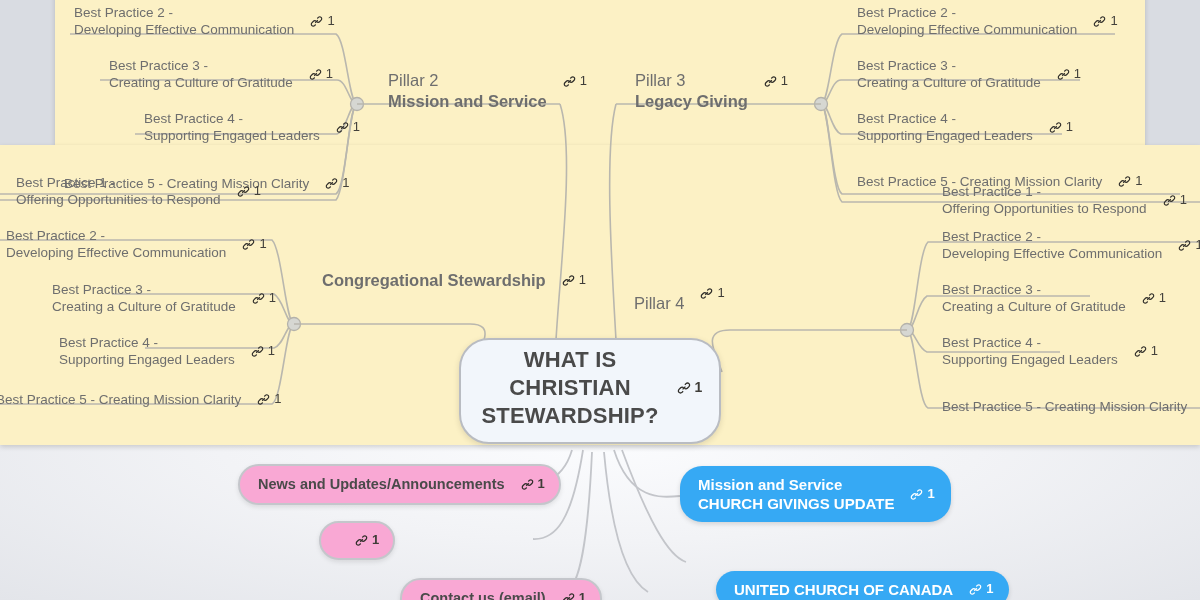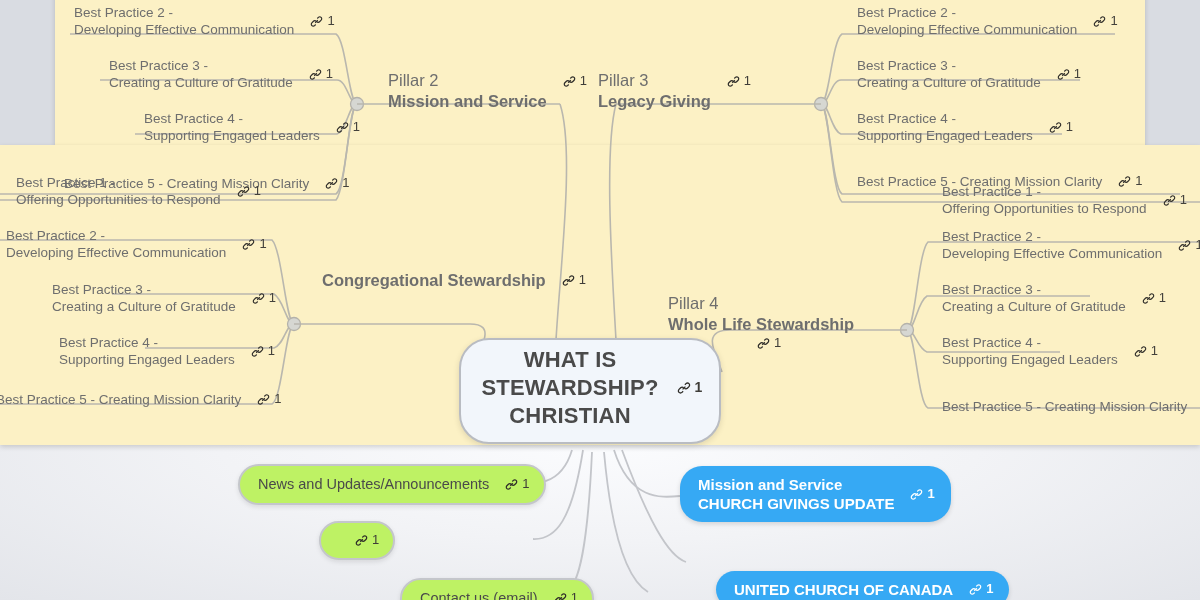--- a/index.html
+++ b/index.html
@@ -90,26 +90,26 @@
     font-weight: 700;
     letter-spacing: .2px;
     box-shadow: 0 2px 6px rgba(0,0,0,0.12);
     padding: 14px 18px 20px 22px;
   }
   .n-center .meta { color: #3f3d38; margin-left: 18px; }
   .n-center .meta .cnt { font-size: 14px; }
 
   
   .n-white {
-    background: #bef264;
+    background: #f9a8d4;
     border: 2.5px solid #c4c6cb;
     border-radius: 22px;
     color: #4a4a4a;
     font-size: 14.5px;
-    font-weight: 400;
+    font-weight: 700;
     box-shadow: 0 2px 5px rgba(0,0,0,0.10);
     padding: 9px 14px 9px 18px;
   }
   .n-white .meta { color: #3f3d38; }
 
   
   .n-blue {
     background: #36a9f4;
     border: none;
     border-radius: 22px;
@@ -500,59 +500,58 @@
           <g fill="none" stroke="#2e2c28" stroke-width="1.5">
             <path d="M6.4 9.6 9.6 6.4"></path>
             <path d="M9 4.3l1.3-1.3a2.4 2.4 0 013.4 3.4l-1.9 1.9a2.4 2.4 0 01-3.4 0"></path>
             <path d="M7 11.7l-1.3 1.3a2.4 2.4 0 01-3.4-3.4l1.9-1.9a2.4 2.4 0 013.4 0"></path>
           </g>
         </svg>
       <span class="cnt">1</span>
     </span>
   </div>
 
-  <div class="node n-pillar" style="left:594px;top:48px;">
+  <div class="node n-pillar" style="left:631px;top:48px;">
     <span class="txt">
       <span class="l1 lineA">Pillar 3</span>
       <span class="l2 lineB">Legacy Giving</span>
     </span>
     <span class="meta">
       <svg class="chain" viewBox="0 0 16 16">
           <g fill="none" stroke="#2e2c28" stroke-width="1.5">
             <path d="M6.4 9.6 9.6 6.4"></path>
             <path d="M9 4.3l1.3-1.3a2.4 2.4 0 013.4 3.4l-1.9 1.9a2.4 2.4 0 01-3.4 0"></path>
             <path d="M7 11.7l-1.3 1.3a2.4 2.4 0 01-3.4-3.4l1.9-1.9a2.4 2.4 0 013.4 0"></path>
           </g>
         </svg>
       <span class="cnt">1</span>
     </span>
   </div>
 
-  <div class="node n-pillar" style="left:664px;top:271px;flex-direction:column;">
+  <div class="node n-pillar" style="left:630px;top:271px;">
     <span class="txt">
       <span class="l1 lineA">Pillar 4</span>
-      <span class="l2 lineB">Whole Life Stewardship</span>
     </span>
     <span class="meta">
       <svg class="chain" viewBox="0 0 16 16">
           <g fill="none" stroke="#2e2c28" stroke-width="1.5">
             <path d="M6.4 9.6 9.6 6.4"></path>
             <path d="M9 4.3l1.3-1.3a2.4 2.4 0 013.4 3.4l-1.9 1.9a2.4 2.4 0 01-3.4 0"></path>
             <path d="M7 11.7l-1.3 1.3a2.4 2.4 0 01-3.4-3.4l1.9-1.9a2.4 2.4 0 013.4 0"></path>
           </g>
         </svg>
       <span class="cnt">1</span>
     </span>
   </div>
 
   <div class="node n-center" style="left:459px;top:338px;width:262px;height:106px;justify-content:center;">
     <span class="txt" style="text-align:center;">
       <span class="lineA">WHAT IS</span>
+      <span class="lineB">CHRISTIAN</span>
       <span class="lineB">STEWARDSHIP?</span>
-      <span class="lineB">CHRISTIAN</span>
     </span>
     <span class="meta">
       <svg class="chain" style="width:14px;height:14px;" viewBox="0 0 16 16">
           <g fill="none" stroke="#2e2c28" stroke-width="1.5">
             <path d="M6.4 9.6 9.6 6.4"></path>
             <path d="M9 4.3l1.3-1.3a2.4 2.4 0 013.4 3.4l-1.9 1.9a2.4 2.4 0 01-3.4 0"></path>
             <path d="M7 11.7l-1.3 1.3a2.4 2.4 0 01-3.4-3.4l1.9-1.9a2.4 2.4 0 013.4 0"></path>
           </g>
         </svg>
       <span class="cnt">1</span>

